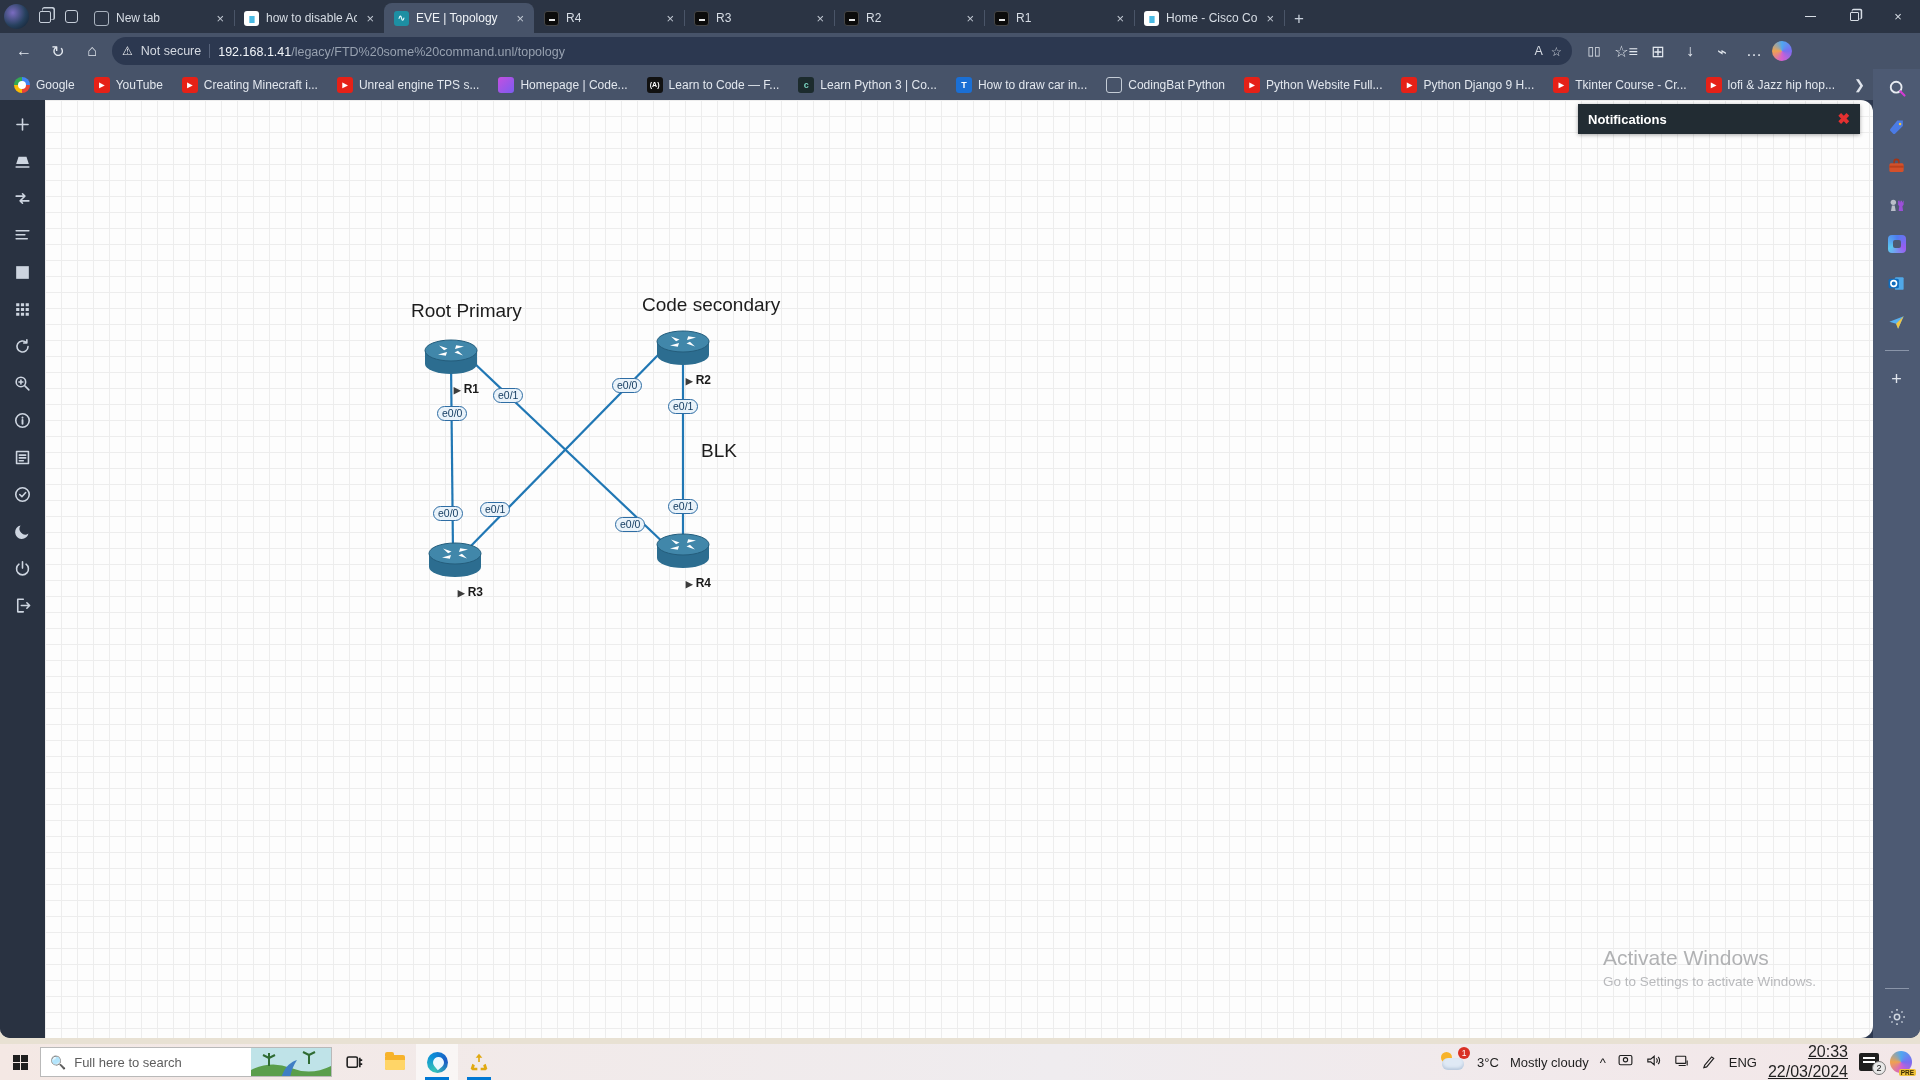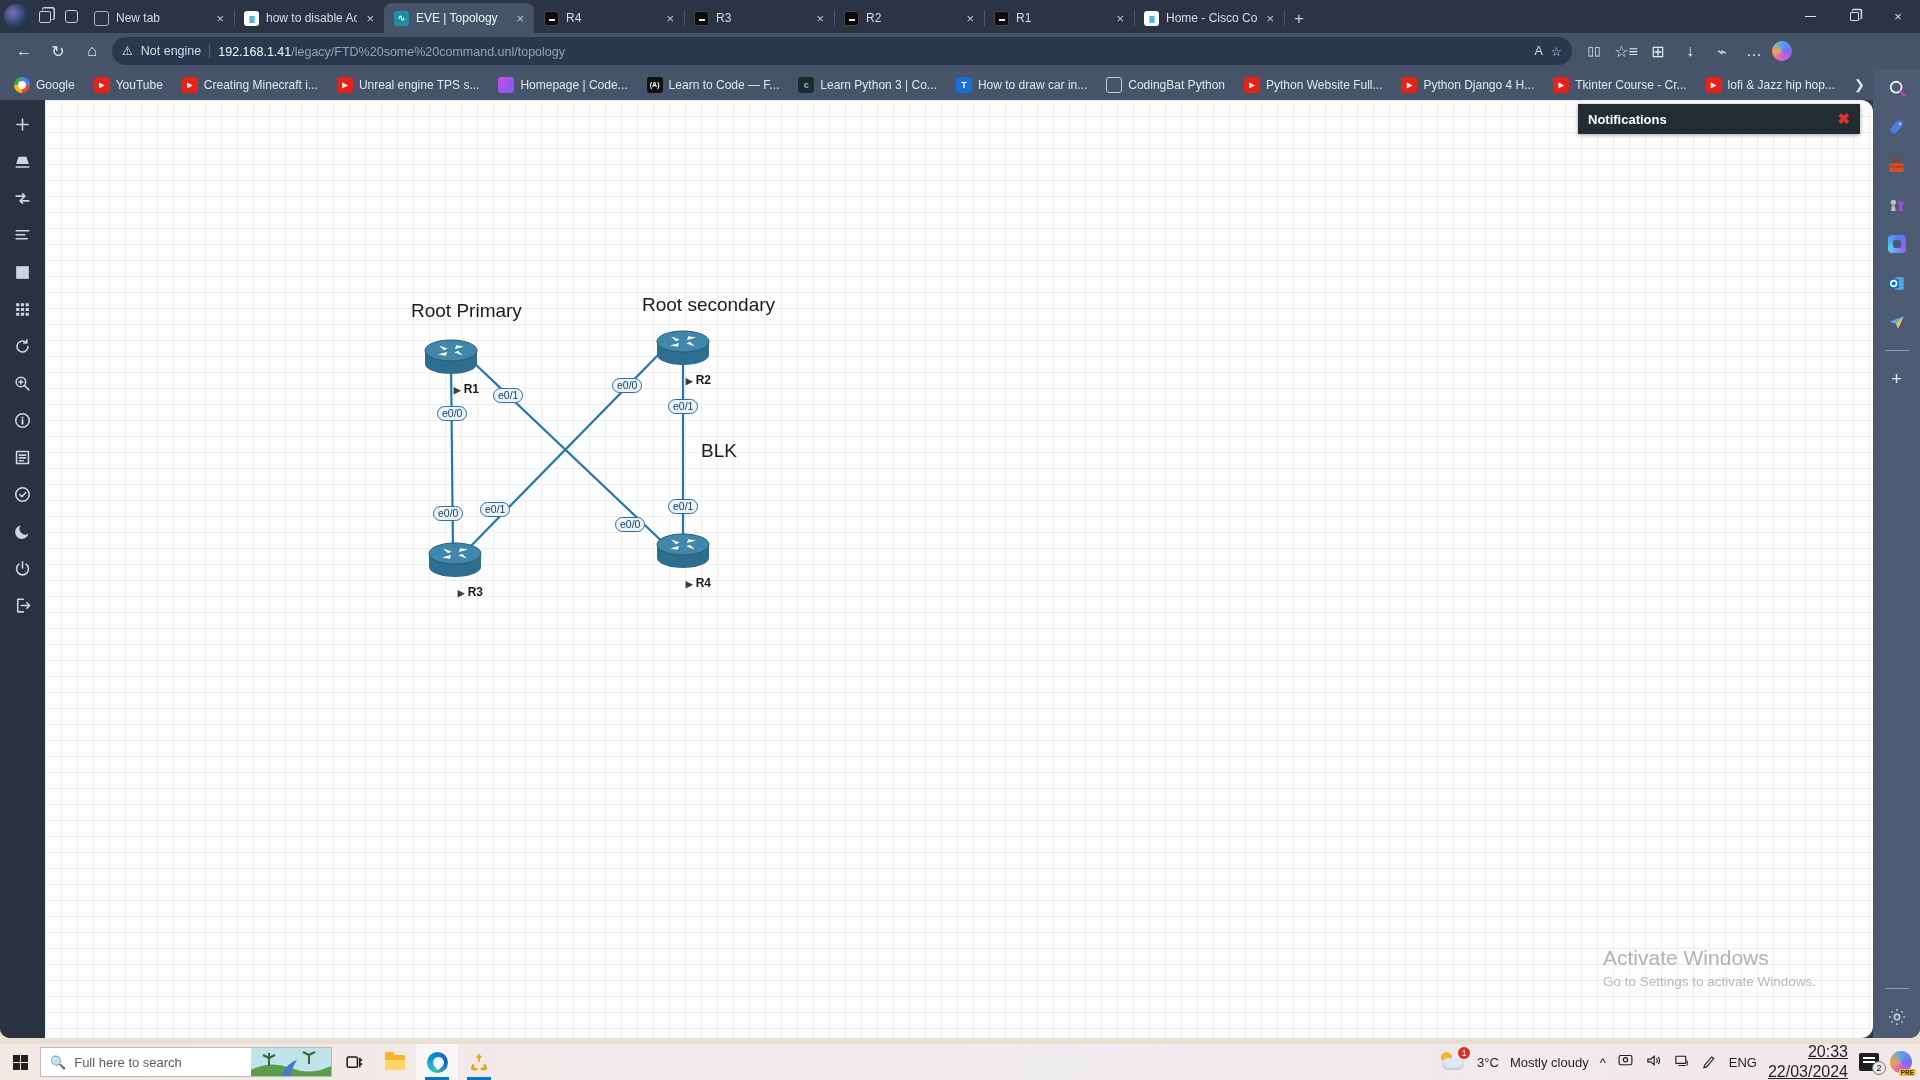--- a/index.html
+++ b/index.html
@@ -246,21 +246,21 @@
         <div class="wc">×</div>
       </div>
     </div>
 
     <div id="navbar">
       <div class="nav-ico">←</div>
       <div class="nav-ico">↻</div>
       <div class="nav-ico">⌂</div>
       <div id="urlpill">
         <span class="warn">⚠</span>
-        <span class="sec">Not engine</span>
+        <span class="sec">Not secure</span>
         <span class="div"></span>
         <span><span class="host">192.168.1.41</span><span class="path">/legacy/FTD%20some%20command.unl/topology</span></span>
         <span class="spacer"></span>
         <span class="sec">A</span>
         <span class="sec">☆</span>
       </div>
       <div class="nav-right">
         <div class="nav-ico" style="font-size:12px;">▯▯</div>
         <div class="nav-ico">☆≡</div>
         <div class="nav-ico">⊞</div>
@@ -307,21 +307,21 @@
         <div class="bm">
           <span class="bmi page"></span>
           <span>CodingBat Python</span>
         </div>
         <div class="bm">
           <span class="bmi youtube"></span>
           <span>Python Website Full...</span>
         </div>
         <div class="bm">
           <span class="bmi youtube"></span>
-          <span>Python Django 4 H...</span>
+          <span>Python Django 9 H...</span>
         </div>
         <div class="bm">
           <span class="bmi youtube"></span>
           <span>Tkinter Course - Cr...</span>
         </div>
         <div class="bm">
           <span class="bmi youtube"></span>
           <span>lofi &amp; Jazz hip hop...</span>
         </div>
         <span class="bm-chevron">❯</span>
@@ -457,21 +457,21 @@
    </svg><div class="node-label"><span class="play">▶</span>R4</div></div>
           <div class="port" style="left: 448px; top: 288px;">e0/1</div>
           <div class="port" style="left: 392px; top: 306px;">e0/0</div>
           <div class="port" style="left: 567px; top: 278px;">e0/0</div>
           <div class="port" style="left: 623px; top: 299px;">e0/1</div>
           <div class="port" style="left: 623px; top: 399px;">e0/1</div>
           <div class="port" style="left: 570px; top: 417px;">e0/0</div>
           <div class="port" style="left: 388px; top: 406px;">e0/0</div>
           <div class="port" style="left: 435px; top: 402px;">e0/1</div>
           <div class="anno" style="left: 366px; top: 200px;">Root Primary</div>
-          <div class="anno" style="left: 597px; top: 194px;">Root secondary</div>
+          <div class="anno" style="left: 597px; top: 194px;">Code secondary</div>
           <div class="anno" style="left: 656px; top: 340px;">BLK</div>
         </div>
       <div id="notif">
         <span class="t">Notifications</span>
         <span class="x">✖</span>
       </div>
       <div id="wm">
         <div class="l1">Activate Windows</div>
         <div class="l2">Go to Settings to activate Windows.</div>
       </div>

